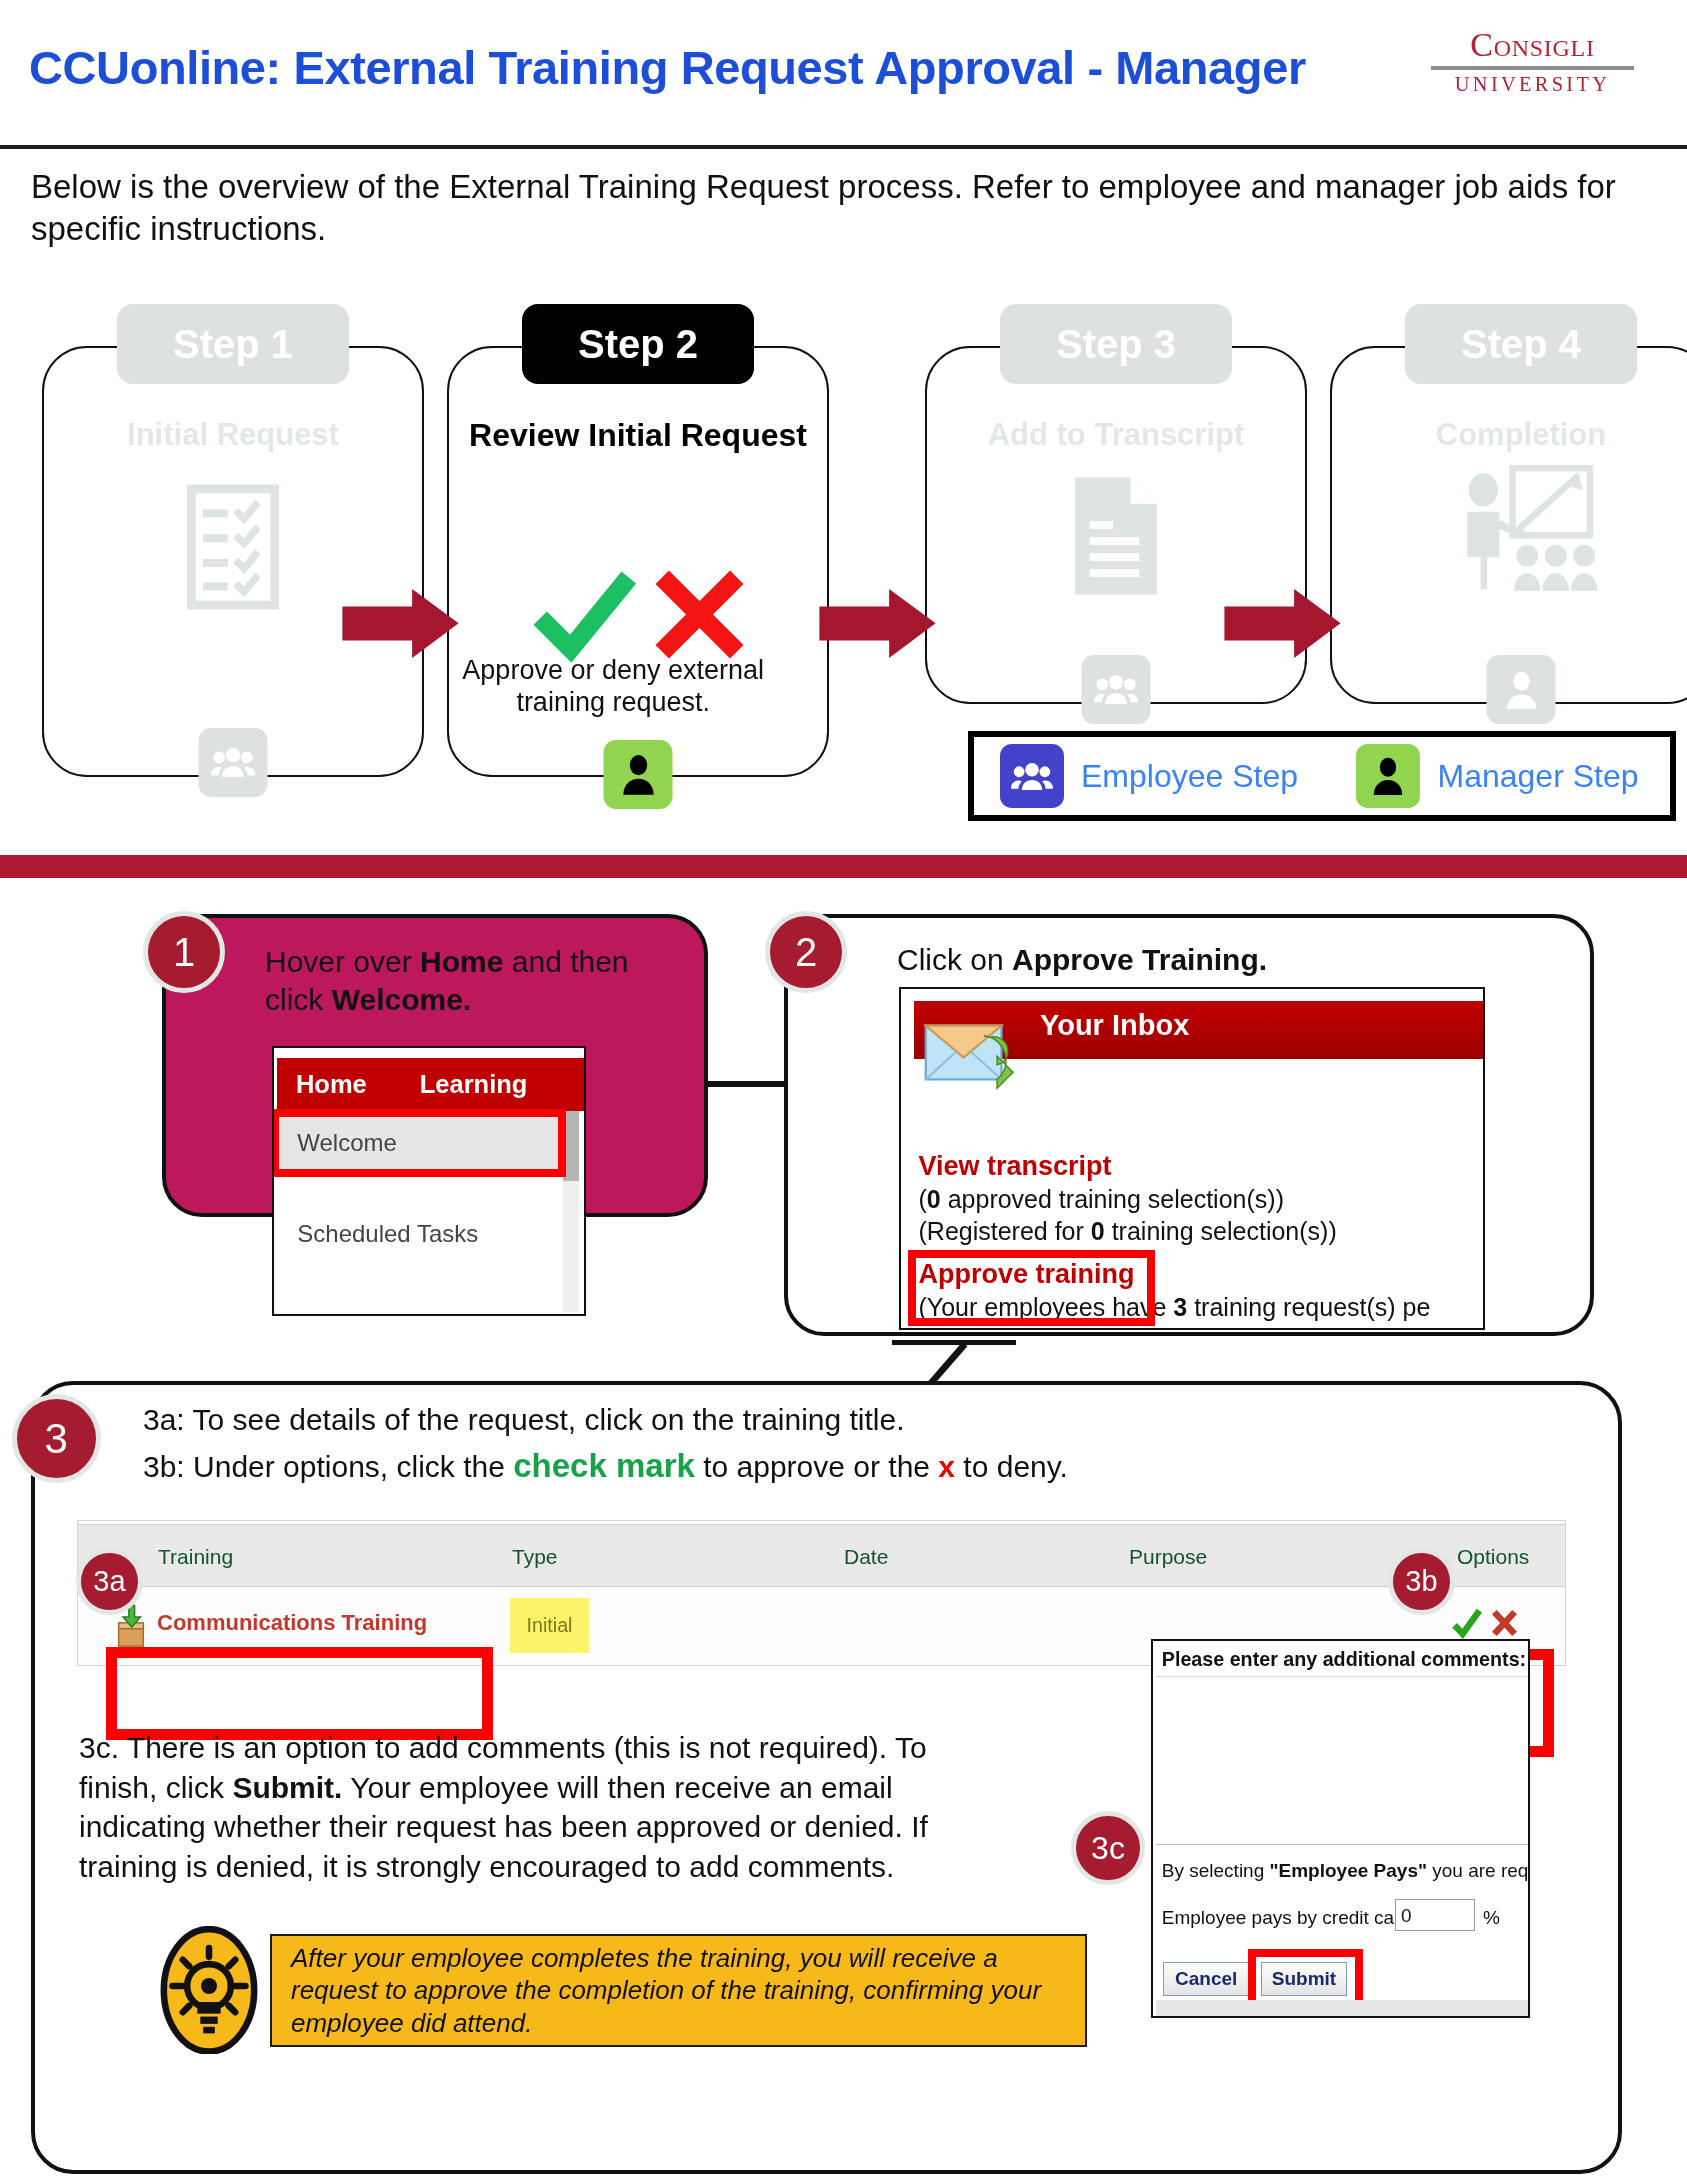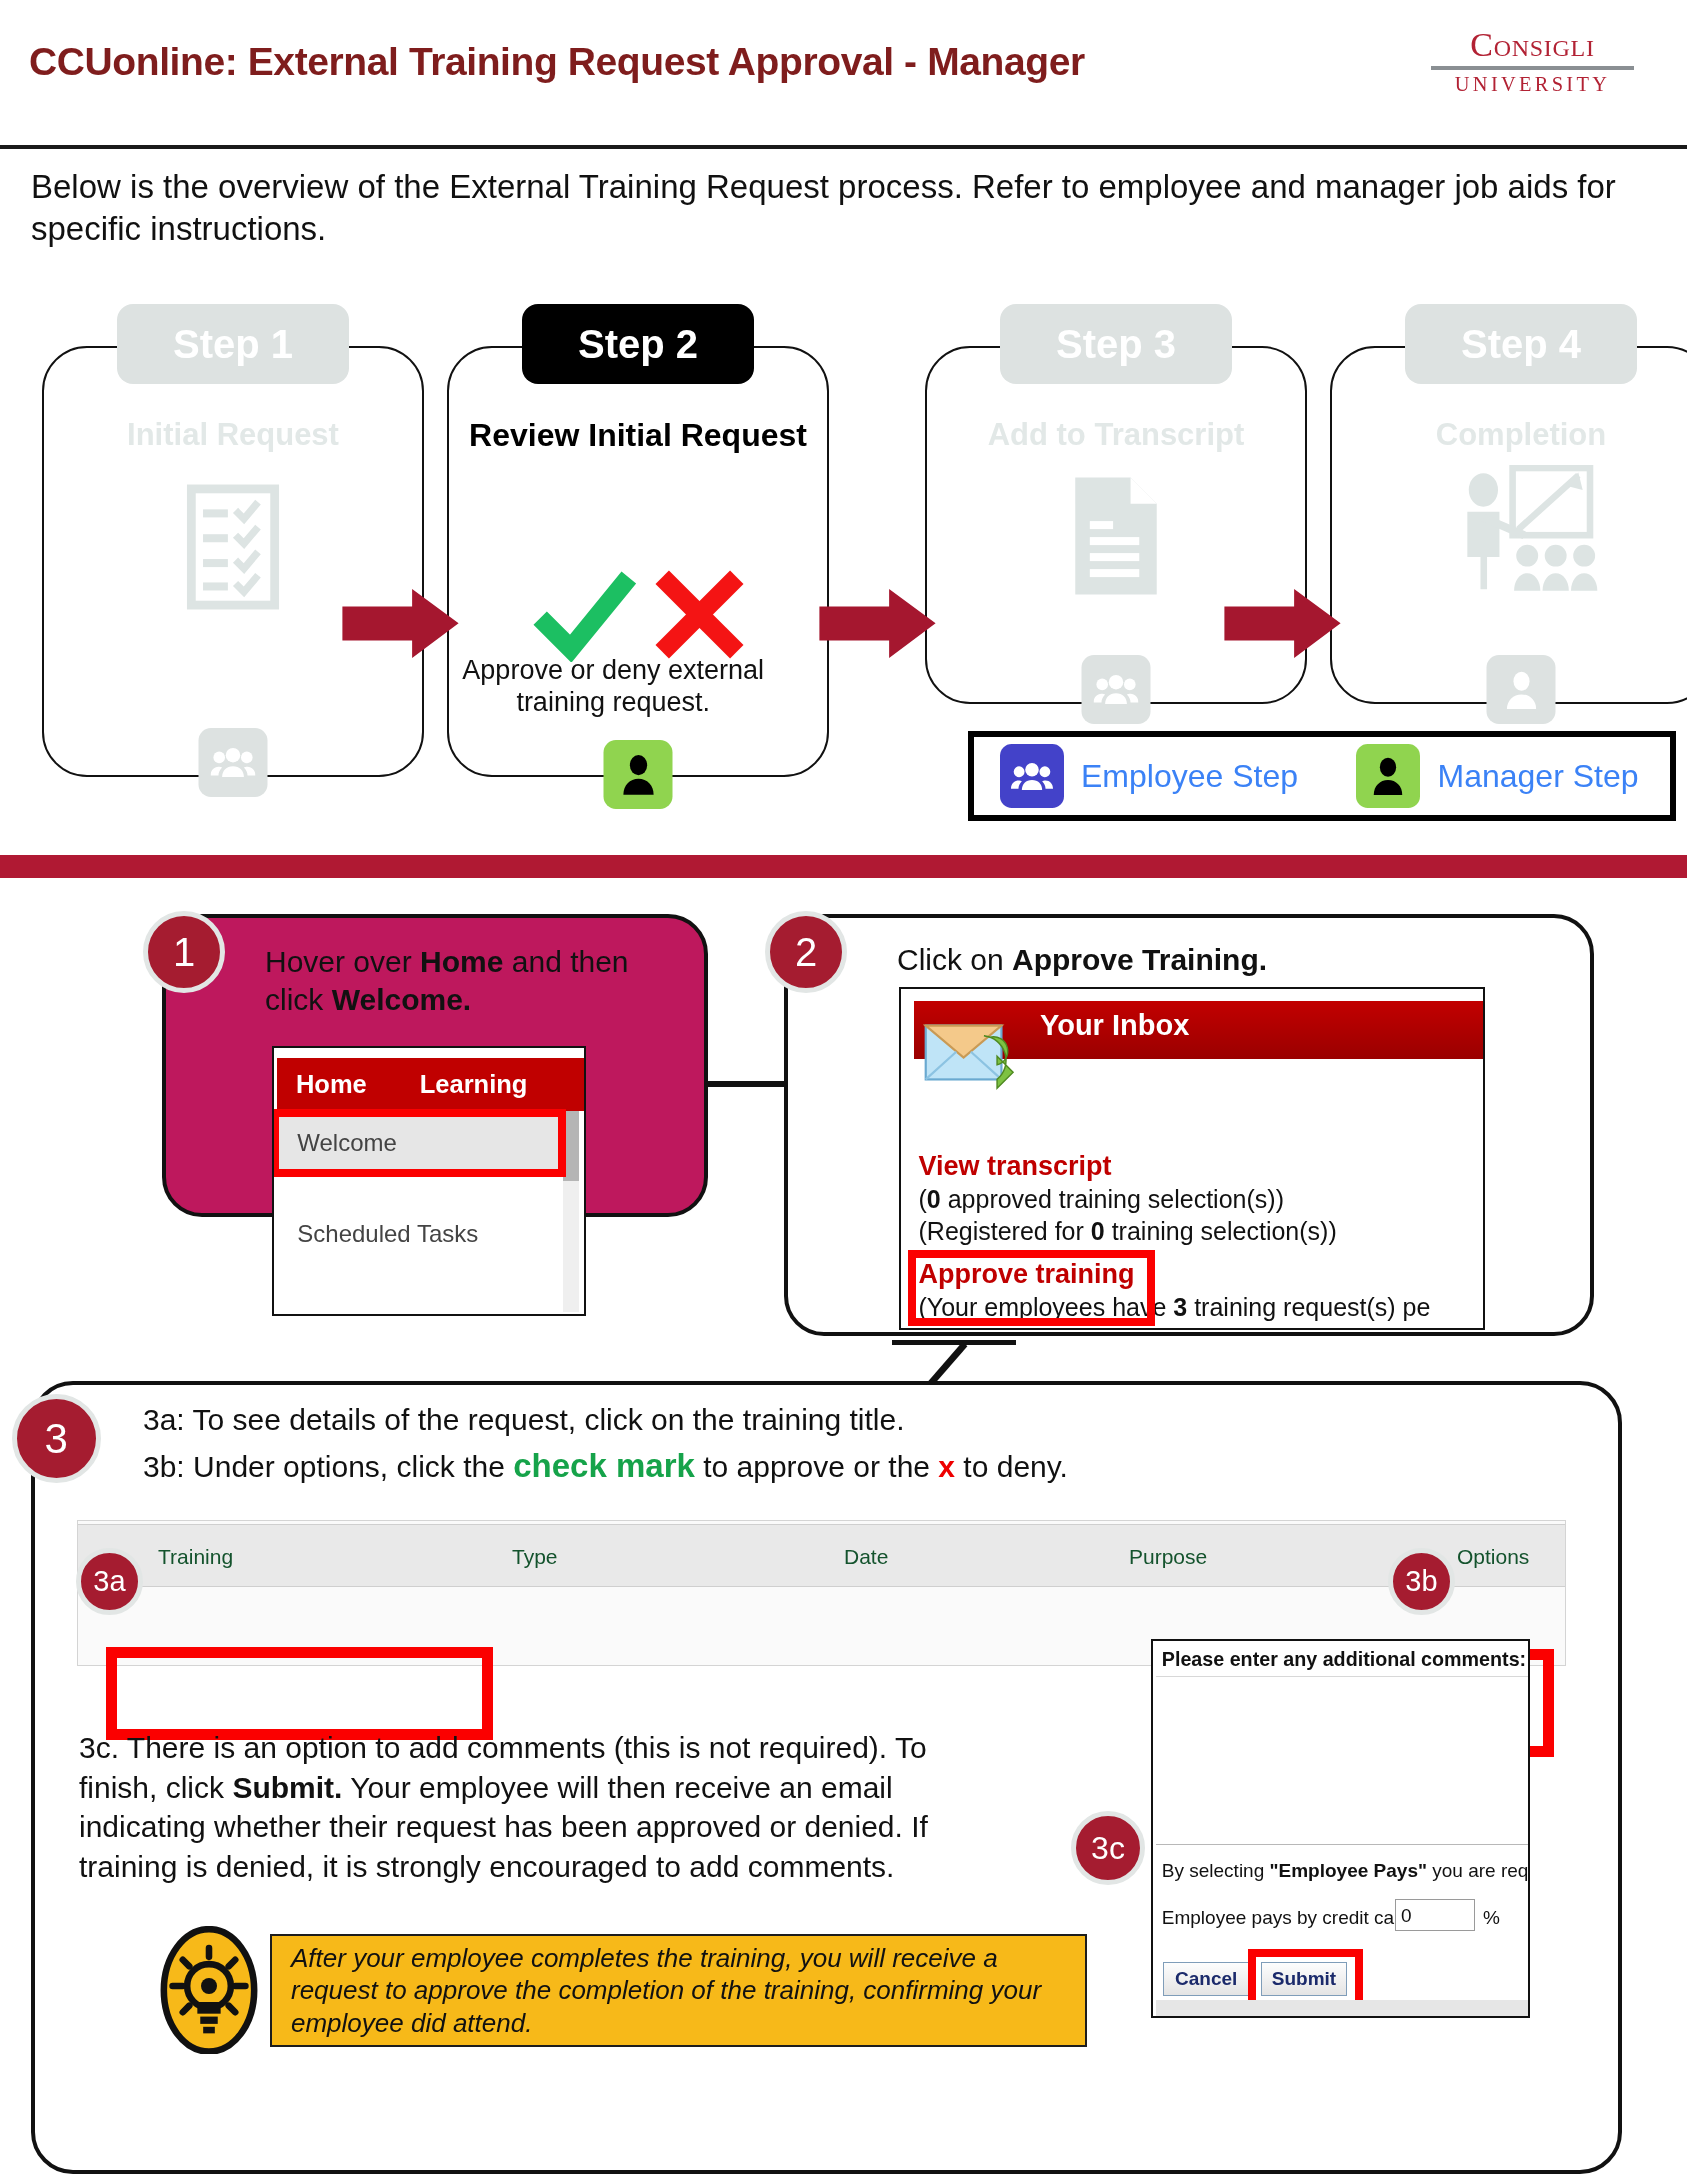--- a/index.html
+++ b/index.html
@@ -14,21 +14,21 @@
   #header {
     position: absolute; left: 0; top: 0; width: 1687px; height: 147px;
     background: #ffffff;
   }
   #header-rule {
     position: absolute; left: 0; top: 145px; width: 1687px; height: 4.4px;
     background: #1a1a1a;
   }
   #page-title {
     position: absolute; left: 29px; top: 40px; width: 1277px;
-    font-size: 39px; font-weight: bold; color: #7f1d1d;
+    font-size: 47px; font-weight: bold; color: #1d4ed8;
     letter-spacing: -0.4px; white-space: nowrap;
   }
   #logo {
     position: absolute; left: 1423px; top: 28px; width: 219px; text-align: center;
   }
   #logo-consigli {
     font-family: "Liberation Serif", serif;
     font-size: 34px; color: #b22234; letter-spacing: 0.7px;
     font-variant: small-caps; line-height: 1;
   }
@@ -563,20 +563,40 @@
     <span>3b: Under options, click the </span><span class="green-bold">check mark</span><span> to approve or the </span><span class="red-bold">x</span><span> to deny.</span>
   </div>
 
   <div id="p3-table">
     <div id="p3-thead">
       <span class="th" id="th-training">Training</span>
       <span class="th" id="th-type">Type</span>
       <span class="th" id="th-date">Date</span>
       <span class="th" id="th-purpose">Purpose</span>
       <span class="th" id="th-options">Options</span>
+    </div>
+    <div id="p3-row">
+      <span id="td-training-icon">
+        <svg width="34" height="45" viewBox="0 0 46 62">
+          <rect x="6" y="30" width="34" height="28" fill="#d9a05b" stroke="#9c6b2f" stroke-width="2"></rect>
+          <rect x="6" y="26" width="34" height="8" fill="#e8be86" stroke="#9c6b2f" stroke-width="2"></rect>
+          <path d="M20 2 h8 v16 h8 l-12 14 l-12 -14 h8 z" fill="#46b93a" stroke="#2b7a22" stroke-width="2"></path>
+        </svg>
+      </span>
+      <span id="td-training">Communications Training</span>
+      <span id="td-type">Initial</span>
+      <span id="td-options">
+        <svg width="32" height="34" viewBox="0 0 44 46">
+          <polyline points="5,26 16,38 39,6" stroke="#2aa51e" stroke-width="9" fill="none"></polyline>
+        </svg>
+        <svg width="29" height="34" viewBox="0 0 40 46">
+          <line x1="6" y1="8" x2="34" y2="38" stroke="#c0392b" stroke-width="9"></line>
+          <line x1="34" y1="8" x2="6" y2="38" stroke="#c0392b" stroke-width="9"></line>
+        </svg>
+      </span>
     </div>
     <div id="p3-3a-hl"></div>
     <div id="p3-3b-hl"></div>
   </div>
 
   <div id="p3-3c-text">
     <span>3c. There is an option to add comments (this is not required). To finish, click </span><b>Submit.</b><span> Your employee will then receive an email indicating whether their request has been approved or denied. If training is denied, it is strongly encouraged to add comments.</span>
   </div>
 
   <div id="p3-dialog">

